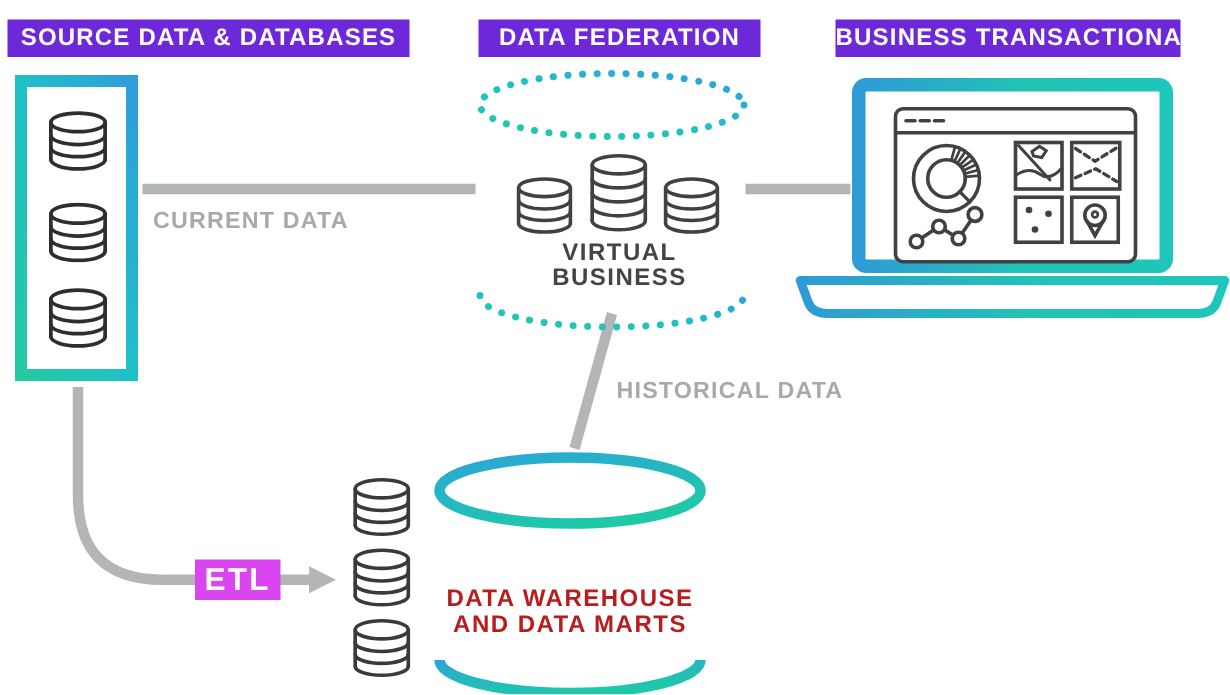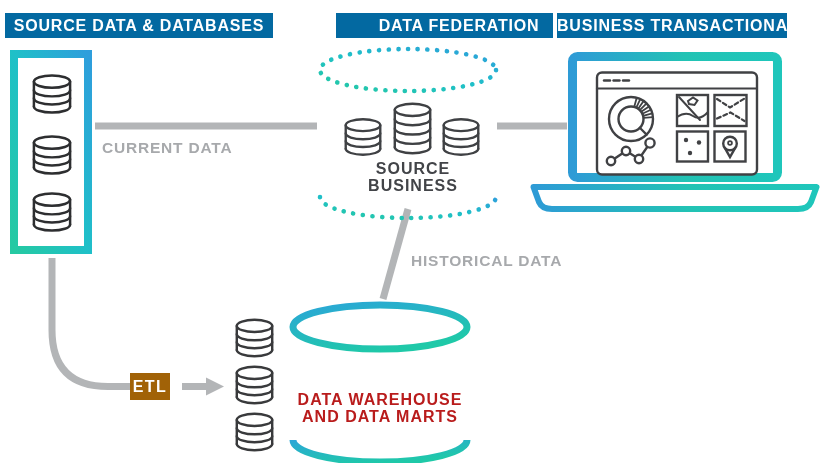--- a/index.html
+++ b/index.html
@@ -4,41 +4,41 @@
 <style>
   html,body{margin:0;padding:0;background:#ffffff;}
   .canvas{
     position:relative;width:820px;height:463px;overflow:hidden;
     background:#ffffff;
     font-family:"Liberation Sans","DejaVu Sans",sans-serif;
   }
   .canvas svg.layer{position:absolute;left:0;top:0;width:820px;height:463px;}
   .hdr{
     position:absolute;top:13px;height:25px;line-height:25px;
-    background:#0369a1;color:#ffffff;
+    background:#6d28d9;color:#ffffff;
     font-size:16px;font-weight:bold;letter-spacing:0.8px;
     text-align:center;white-space:nowrap;
   }
   .hdr-source{left:5px;width:268px;}
-  .hdr-federation{left:336px;width:188px;padding-left:29px;}
+  .hdr-federation{left:319px;width:188px;}
   .hdr-bi{left:557px;width:230px;}
   .lbl-gray{
     position:absolute;color:#a7a9ac;font-size:15.5px;font-weight:bold;
     letter-spacing:0.8px;line-height:17px;white-space:nowrap;
   }
   .lbl-transactional{left:102px;top:139px;}
   .lbl-historical{left:411px;top:252px;}
   .lbl-dark{
     position:absolute;font-weight:bold;text-align:center;white-space:nowrap;
   }
   .lbl-virtual{left:343px;top:160px;width:140px;color:#424448;font-size:16px;line-height:17px;letter-spacing:1px;}
   .lbl-warehouse{left:288px;top:392px;width:184px;color:#b91c1c;font-size:16px;line-height:16.5px;letter-spacing:1px;}
   .etl-box{
-    position:absolute;left:130px;top:373px;width:40px;height:27px;
-    background:#a16207;color:#ffffff;font-size:16px;font-weight:bold;
+    position:absolute;left:130px;top:373px;width:57px;height:27px;
+    background:#d946ef;color:#ffffff;font-size:21px;font-weight:bold;
     letter-spacing:1.5px;text-align:center;line-height:27px;
   }
 </style>
 </head>
 <body>
 
 <div class="canvas">
 
   <svg class="layer" viewBox="0 0 820 463">
     <defs>
@@ -188,21 +188,21 @@
 
   <div class="hdr hdr-source">SOURCE DATA &amp; DATABASES</div>
   <div class="hdr hdr-federation">DATA FEDERATION</div>
   <div class="hdr hdr-bi">BUSINESS TRANSACTIONAL</div>
 
   <div class="lbl-gray lbl-transactional">
     <div>CURRENT DATA</div>
   </div>
   <div class="lbl-gray lbl-historical">HISTORICAL DATA</div>
   <div class="lbl-dark lbl-virtual">
-    <div>SOURCE</div>
+    <div>VIRTUAL</div>
     <div>BUSINESS</div>
   </div>
   <div class="lbl-dark lbl-warehouse">
     <div>DATA WAREHOUSE</div>
     <div>AND DATA MARTS</div>
   </div>
 
   <div class="etl-box">ETL</div>
 
 </div>

